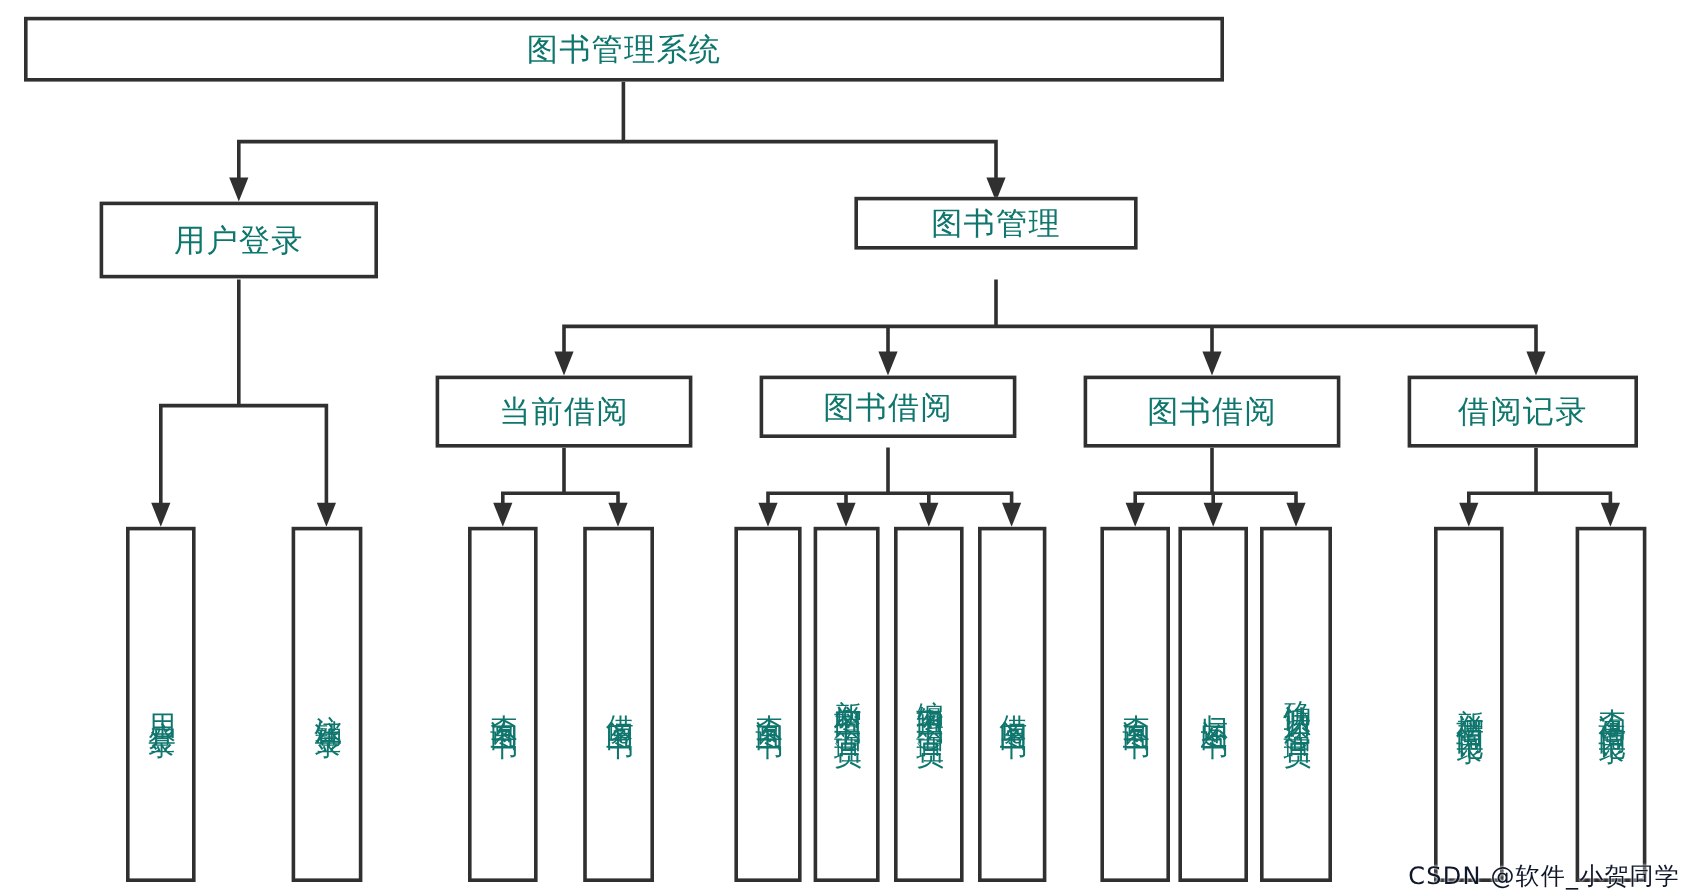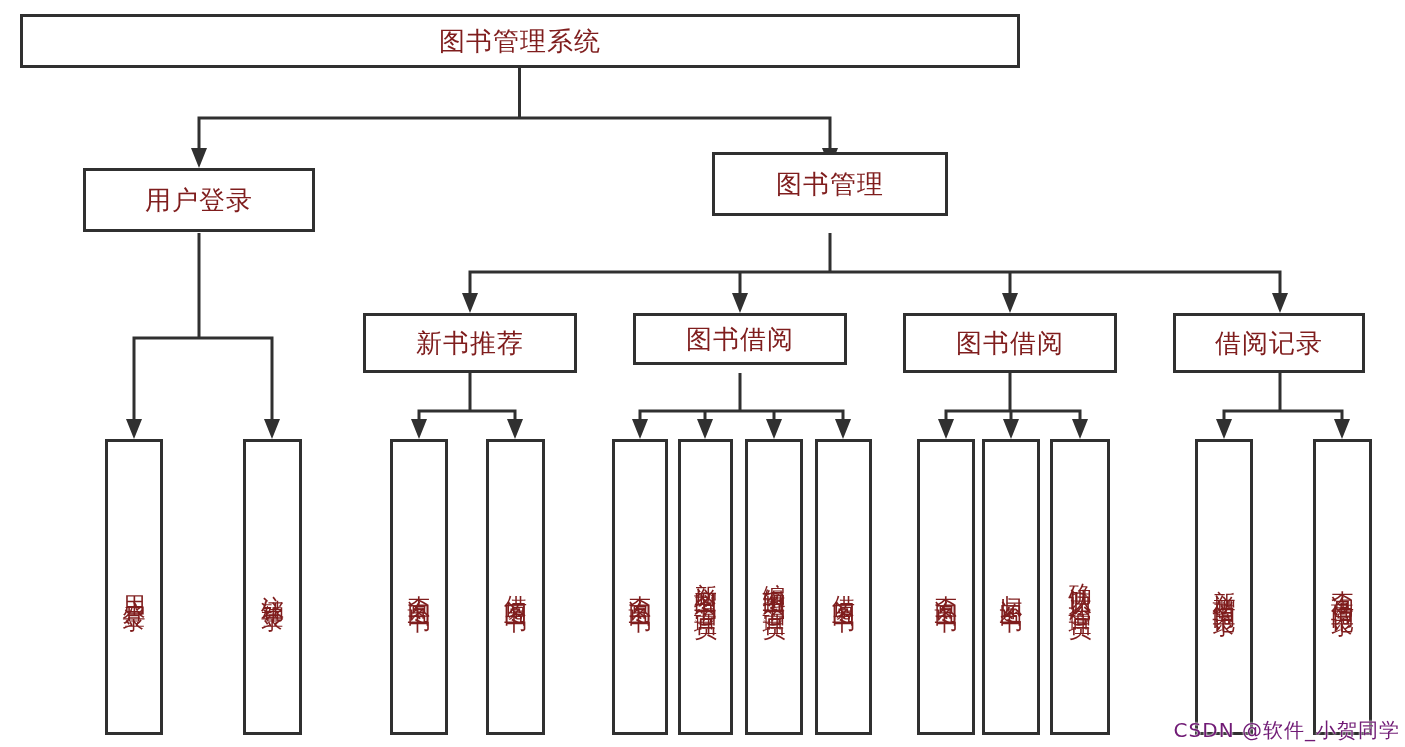--- a/index.html
+++ b/index.html
@@ -18,40 +18,40 @@
     pointer-events: none;
   }
   .node {
     position: absolute;
     box-sizing: border-box;
     border: 3px solid #303030;
     background: #ffffff;
     display: flex;
     align-items: center;
     justify-content: center;
-    color: #7f1d1d;
+    color: #0f766e;
     font-size: 26px;
     letter-spacing: 1px;
     white-space: nowrap;
   }
   .leaf {
     top: 439px;
     height: 296px;
     writing-mode: vertical-rl;
     text-orientation: mixed;
     font-size: 23px;
     line-height: 1;
     letter-spacing: 5px;
     white-space: normal;
   }
   
   #n-root { left: 20px; top: 14px; width: 1000px; height: 54px; }
   
   #n-l2-0 { left: 83px;  top: 168px; width: 232px; height: 64px; }
-  #n-l2-1 { left: 712px; top: 152px; width: 236px; height: 64px; }
+  #n-l2-1 { left: 712px; top: 164px; width: 236px; height: 44px; }
   
   #n-l3-0 { left: 363px;  top: 313px; width: 214px; height: 60px; }
   #n-l3-1 { left: 633px;  top: 313px; width: 214px; height: 52px; }
   #n-l3-2 { left: 903px;  top: 313px; width: 214px; height: 60px; }
   #n-l3-3 { left: 1173px; top: 313px; width: 192px; height: 60px; }
   
   #lf-0-0 { left: 105px;  width: 58px; }
   #lf-0-1 { left: 243px;  width: 59px; }
   #lf-1-0 { left: 390px;  width: 58px; }
   #lf-1-1 { left: 486px;  width: 59px; }
@@ -62,21 +62,21 @@
   #lf-3-0 { left: 917px;  width: 58px; }
   #lf-3-1 { left: 982px;  width: 58px; }
   #lf-3-2 { left: 1050px; width: 60px; }
   #lf-4-0 { left: 1195px; width: 58px; }
   #lf-4-1 { left: 1313px; width: 59px; }
   .watermark {
     position: absolute;
     right: 5px;
     bottom: 3px;
     font-size: 20px;
-    color: #701a75;
+    color: #0f172a;
     text-shadow: 0 0 2px #ffffff, 0 0 2px #ffffff;
     z-index: 5;
     letter-spacing: 1px;
   }
 </style>
 </head>
 <body>
 
 <div class="canvas">
 
@@ -128,21 +128,21 @@
       <polygon points="1216,419 1232,419 1224,439" stroke="none"></polygon>
       <polygon points="1334,419 1350,419 1342,439" stroke="none"></polygon>
     </g>
   </svg>
 
   <div class="node" id="n-root">图书管理系统</div>
 
   <div class="node" id="n-l2-0">用户登录</div>
   <div class="node" id="n-l2-1">图书管理</div>
 
-  <div class="node" id="n-l3-0">新书推荐</div>
+  <div class="node" id="n-l3-0">当前借阅</div>
   <div class="node" id="n-l3-1">图书借阅</div>
   <div class="node" id="n-l3-2">图书借阅</div>
   <div class="node" id="n-l3-3">借阅记录</div>
 
   <div class="node leaf" id="lf-0-0">用户登录</div>
   <div class="node leaf" id="lf-0-1">注销登录</div>
 
   <div class="node leaf" id="lf-1-0">查询图书</div>
   <div class="node leaf" id="lf-1-1">借阅图书</div>
 

